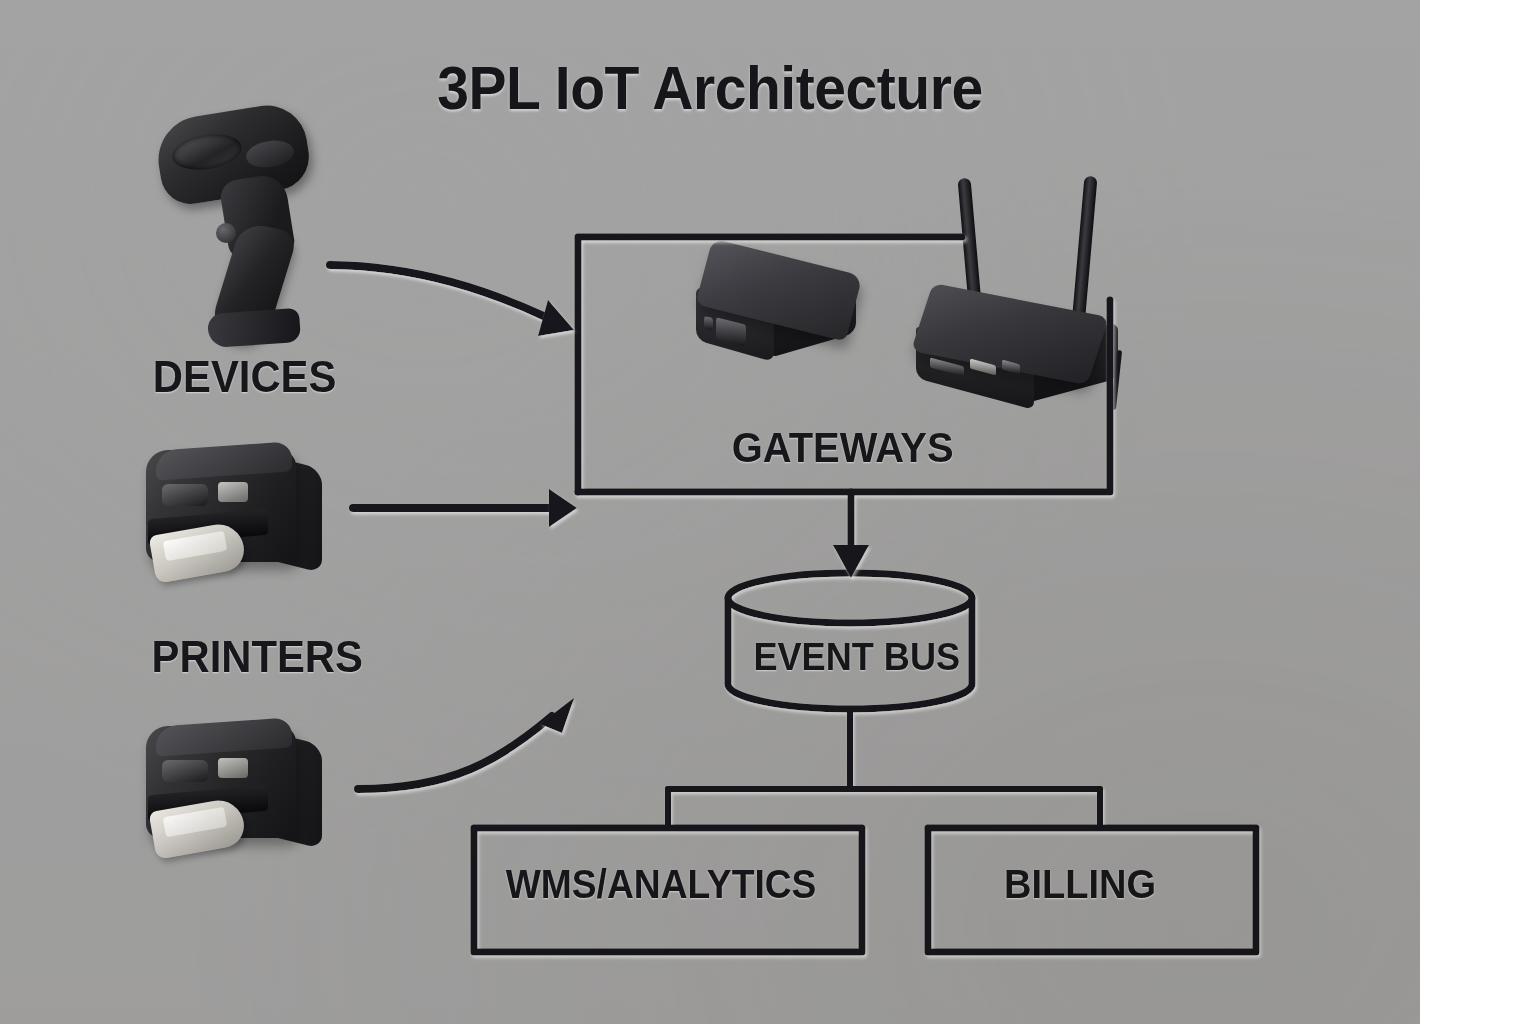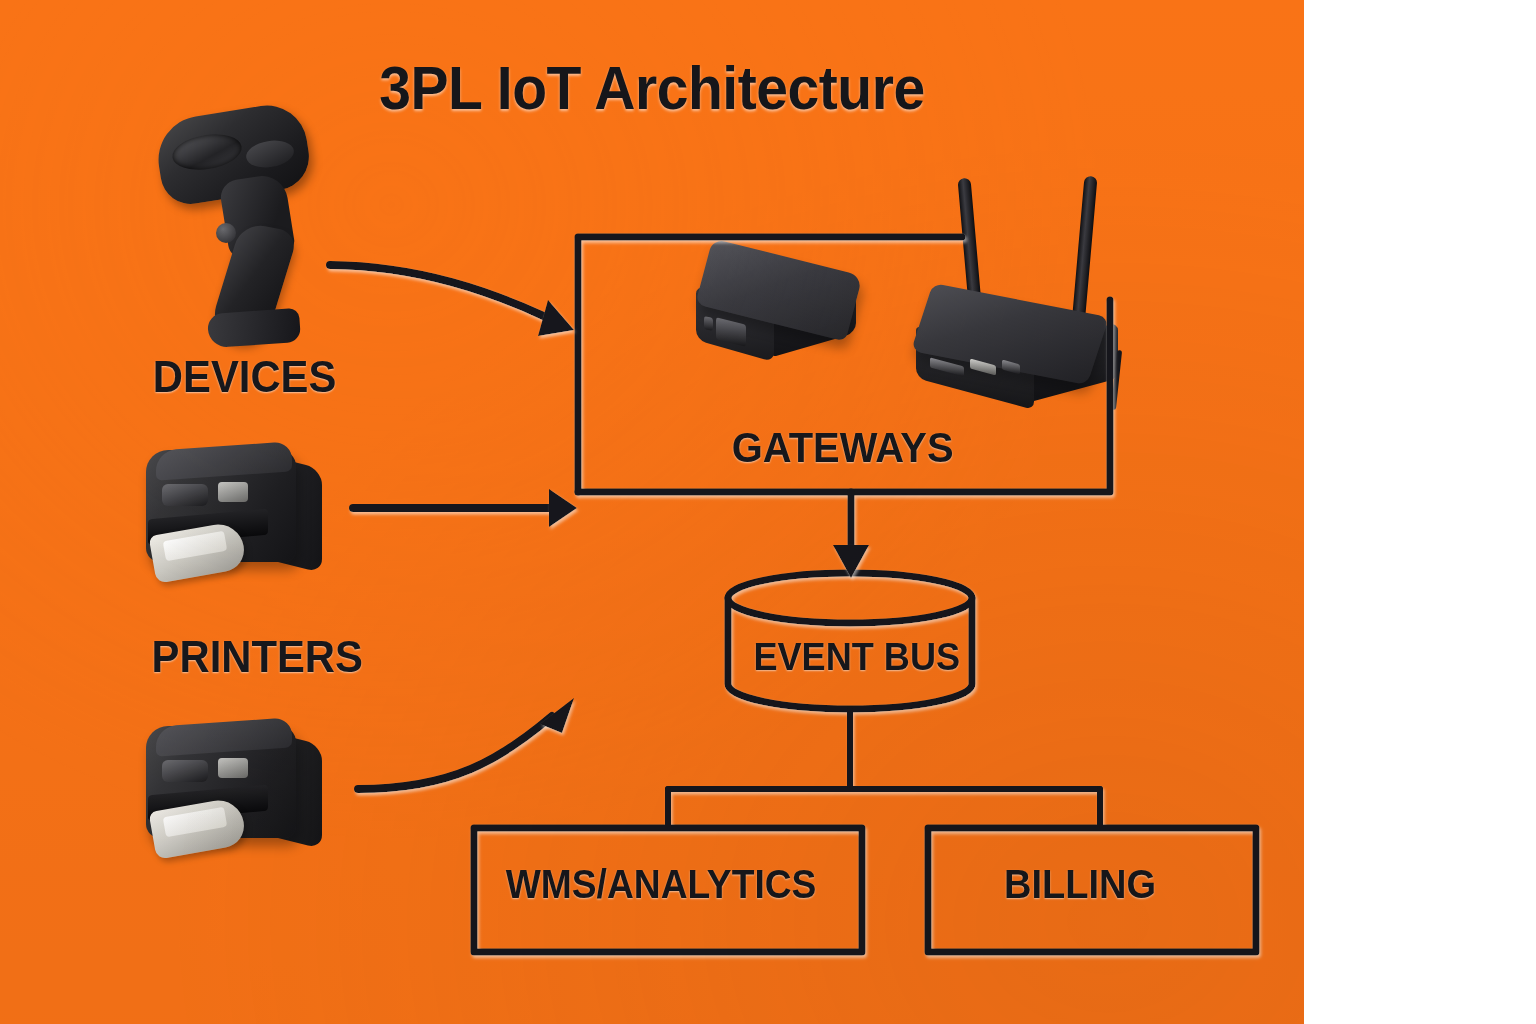--- a/index.html
+++ b/index.html
@@ -1,23 +1,23 @@
 <!DOCTYPE html>
 <html><head>
 <meta charset="utf-8">
 <style>
   html, body {
     margin: 0; padding: 0;
     background: #ffffff;
   }
   #canvas {
     position: relative;
-    width: 1304px;
+    width: 1420px;
     height: 1024px;
-    background: #f97316;
+    background: #a3a3a3;
     overflow: hidden;
     font-family: "Liberation Sans", sans-serif;
   }
   
   #canvas::after{
     content:"";
     position:absolute; inset:0;
     pointer-events:none;
     background:
       radial-gradient(ellipse at 30% 20%, rgba(255,255,255,0.35), rgba(255,255,255,0) 55%),

